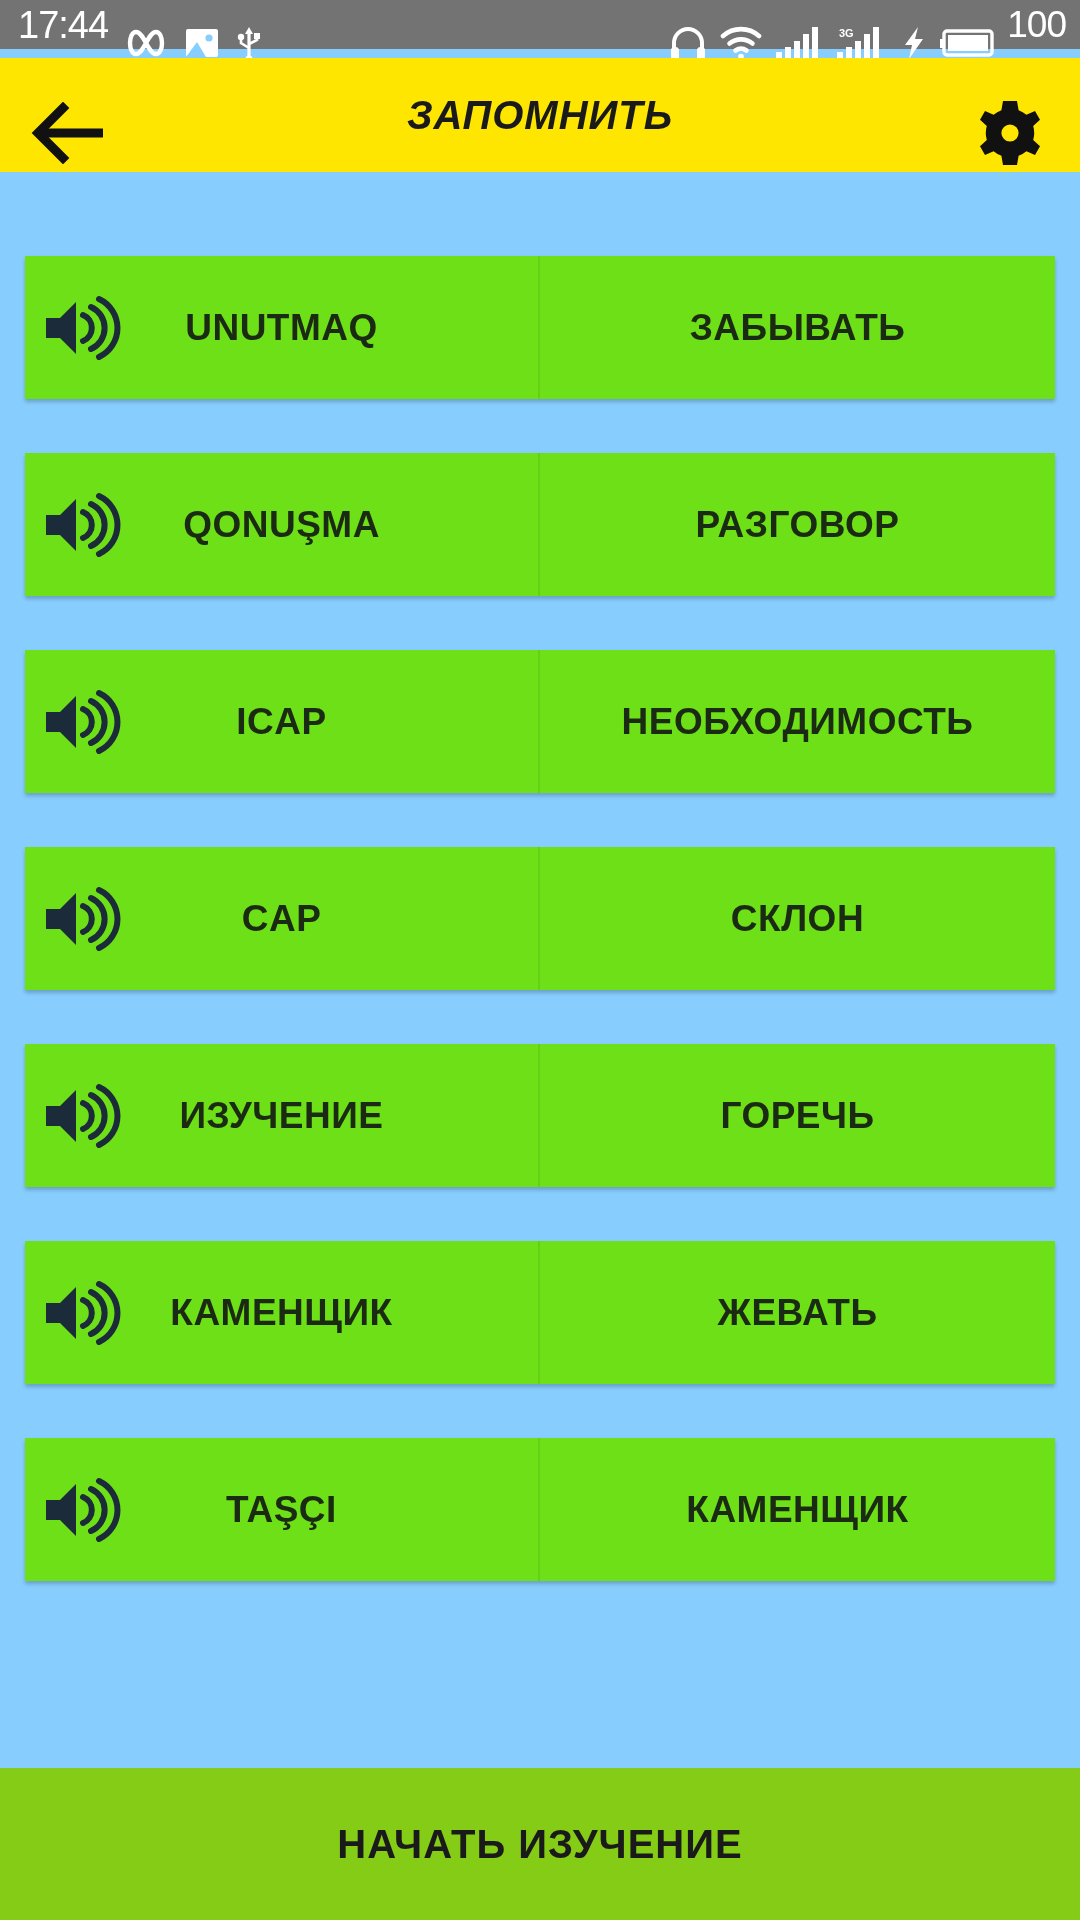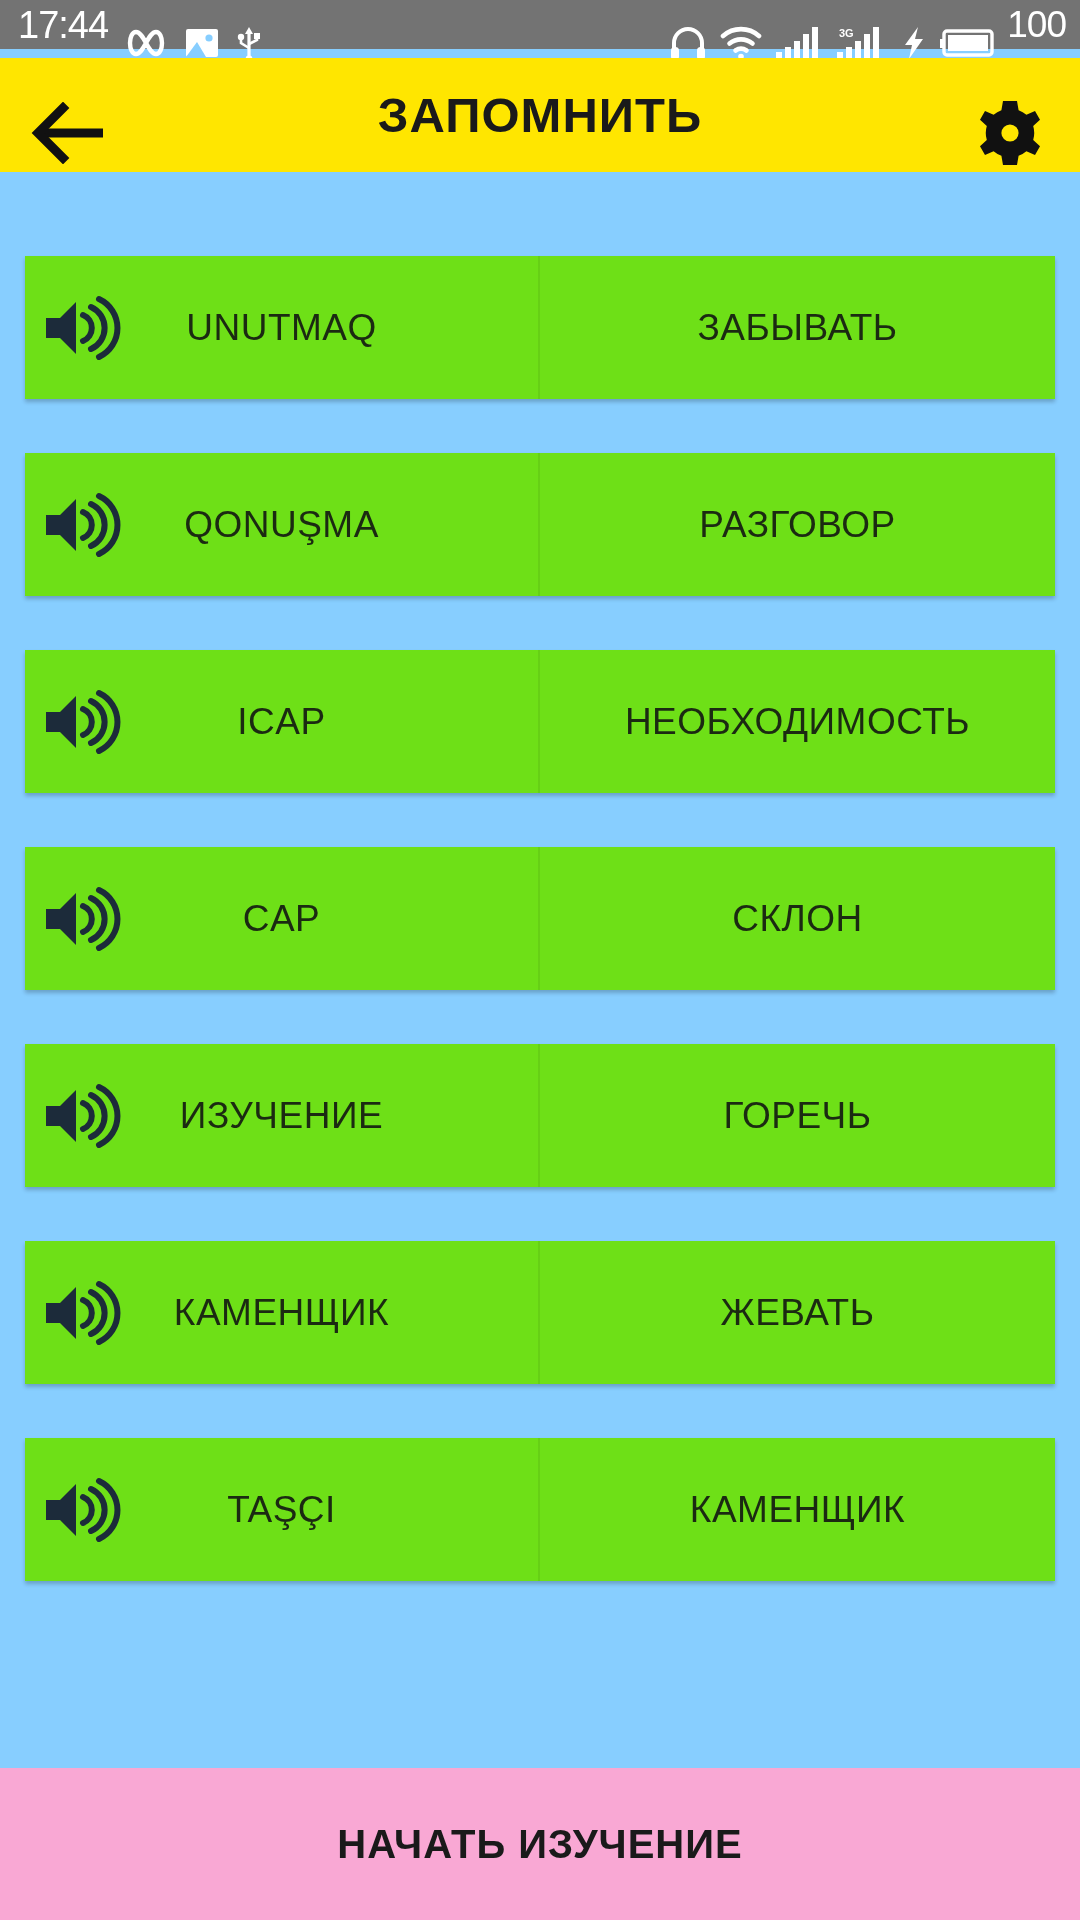--- a/index.html
+++ b/index.html
@@ -37,22 +37,23 @@
   .header{
     position:absolute;top:58px;left:0;
     width:1080px;height:114px;
     background:#ffe600;
     display:flex;align-items:center;
     box-sizing:border-box;
     padding:0 30px;
   }
   .header-title{
     flex:1;text-align:center;
-    font-size:49px;font-weight:700;color:#1a1a1a;
+    font-size:40px;font-weight:700;color:#1a1a1a;
     letter-spacing:1px;
+    font-style:italic;
   }
   .hdr-btn{
     width:80px;height:80px;
     display:flex;align-items:center;justify-content:center;
     cursor:pointer;
   }
 
   
   .list{
     position:absolute;
@@ -75,38 +76,38 @@
     display:flex;align-items:center;justify-content:center;
     position:relative;
     min-width:0;
     padding:0 8px;
     box-sizing:border-box;
   }
   .cell-left{
     border-right:2px solid rgba(0,0,0,0.07);
   }
   .word{
-    font-size:37px;font-weight:400;color:#1b2a12;
+    font-size:37px;font-weight:700;color:#1b2a12;
     letter-spacing:0.5px;
     white-space:nowrap;
   }
   .speaker{
     position:absolute;
     left:14px;top:50%;
     transform:translateY(-50%);
     width:86px;height:72px;
     display:flex;align-items:center;justify-content:center;
     cursor:pointer;
   }
 
   
   .bottombar{
     position:absolute;left:0;bottom:0;
     width:1080px;height:152px;
-    background:#f9a8d4;
+    background:#84cc16;
     display:flex;align-items:center;justify-content:center;
     cursor:pointer;
   }
   .bottombar-label{
     font-size:40px;font-weight:700;color:#1a1a1a;
     letter-spacing:1px;
   }
 </style>
 </head>
 <body>

